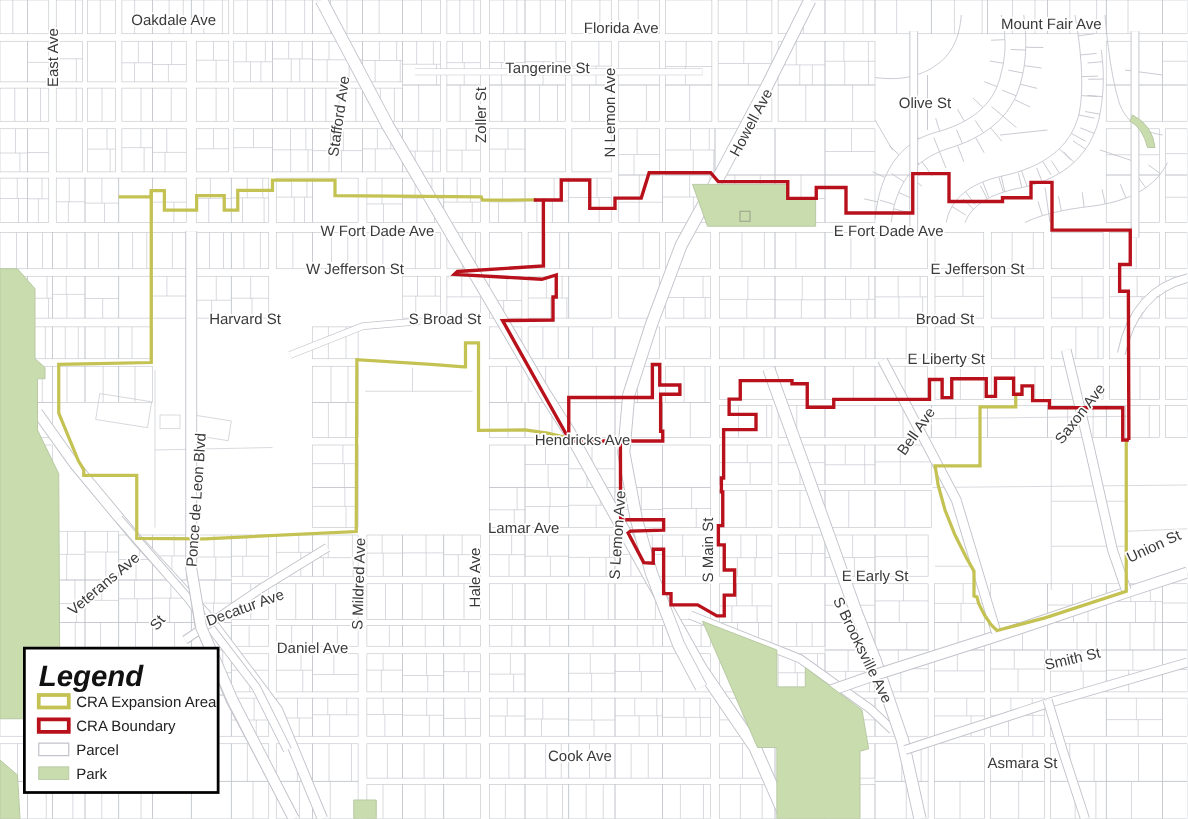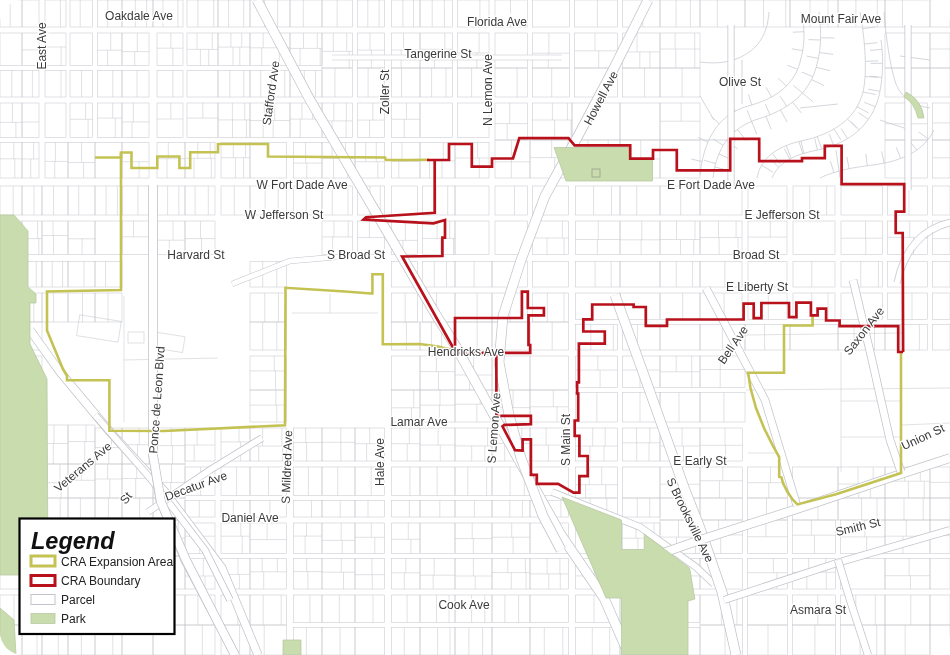--- a/index.html
+++ b/index.html
@@ -1,16 +1,16 @@
 <!DOCTYPE html>
 <html><head>
 <meta charset="utf-8">
 <style>
   html,body { margin:0; padding:0; background:#ffffff; }
-  #map { width:950px; height:655px; overflow:hidden;border-radius:23px; }
+  #map { width:950px; height:655px; overflow:hidden; }
 </style>
 </head>
 <body>
 
 <div id="map">
 <svg width="950" height="655" viewBox="0 0 950 655">
 <rect width="950" height="655" fill="#ffffff"></rect>
 
 <g stroke="#c2c4cb" stroke-width="0.5" fill="none">
 <rect x="0.0" y="0.0" width="22.0" height="27.0"></rect>

